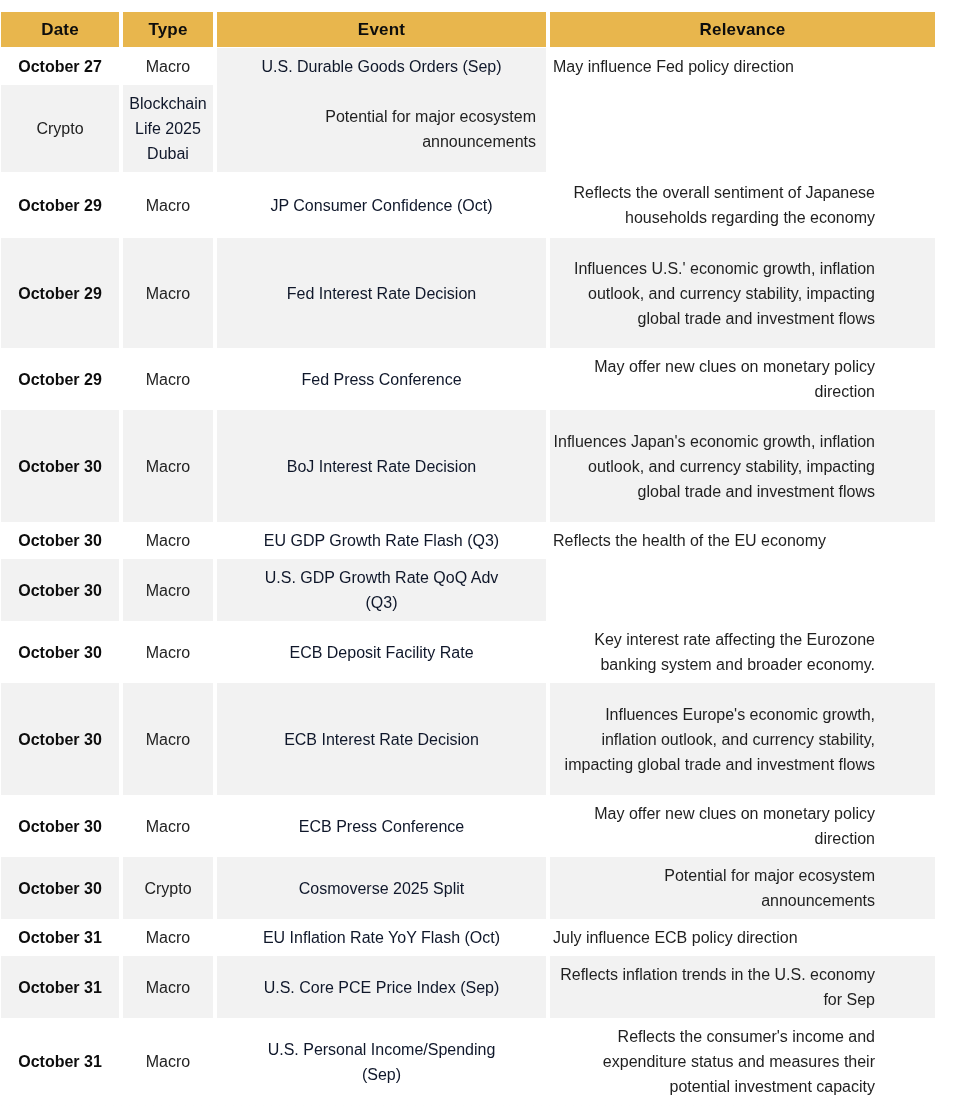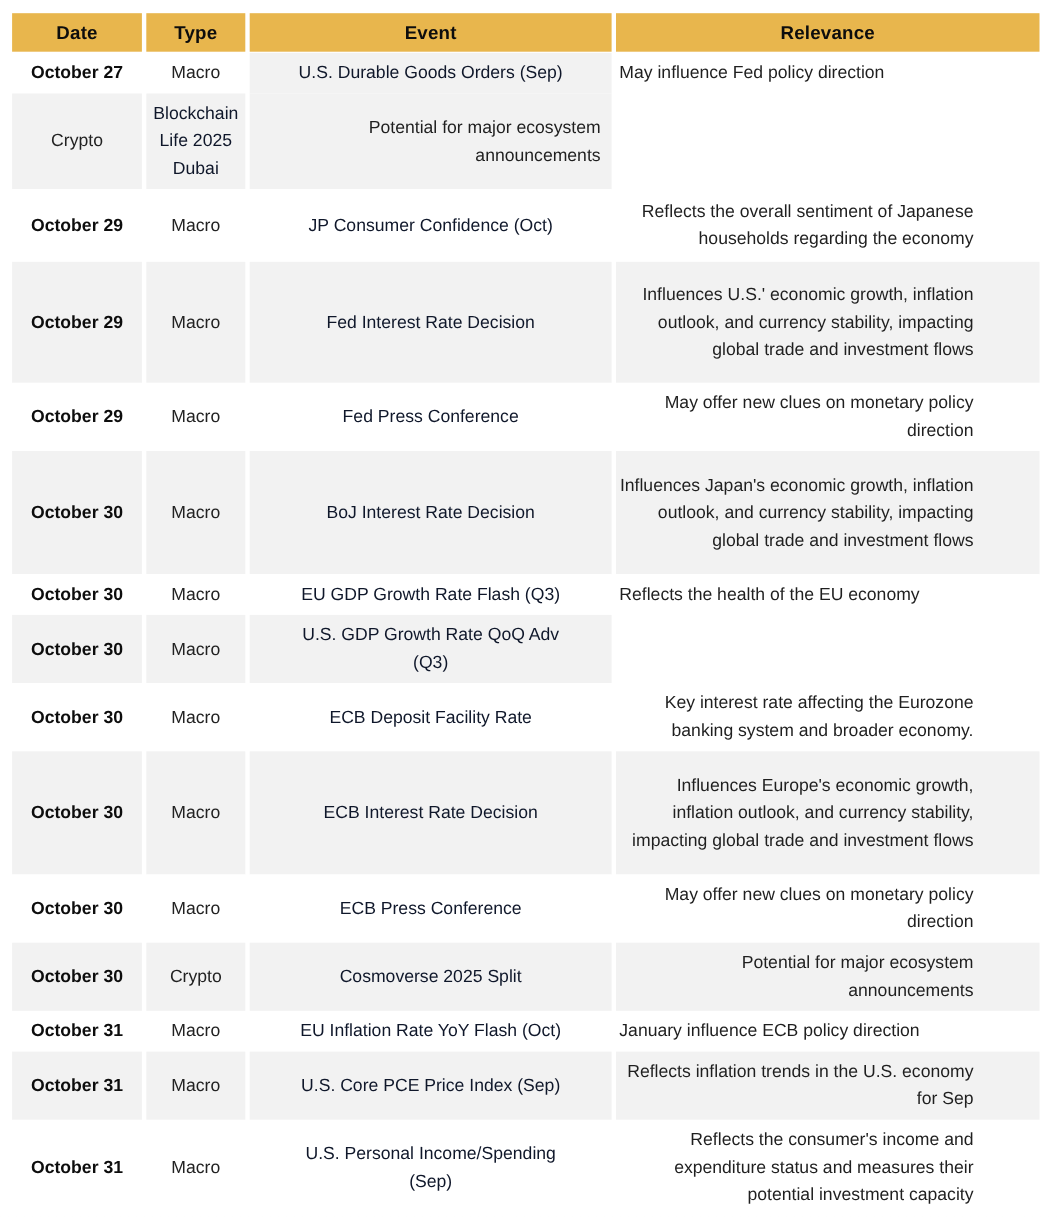--- a/index.html
+++ b/index.html
@@ -3,21 +3,21 @@
 <meta charset="utf-8">
 <style>
   * { margin:0; padding:0; box-sizing:border-box; }
   html,body { width:964px; background:#ffffff; }
   body {
     font-family:"Liberation Sans","DejaVu Sans",sans-serif;
     color:#1f1f1f;
     -webkit-font-smoothing:antialiased;
   }
   .page { width:964px; height:1106px; overflow:hidden; display:flex; flex-direction:column; }
-  .table-wrap { padding:12px 19px 0 11px; }
+  .table-wrap { padding:12px 19px 0 1px; }
 
   .grid-row {
     display:grid;
     grid-template-columns:118px 90px 329px 385px;
     column-gap:4px;
   }
 
   
   .header-row { margin-bottom:1px; }
   .header-cell {
@@ -211,21 +211,21 @@
           </div>
       </div>
 
       <div class="grid-row row">
         <div class="cell date-cell">October 31</div>
         <div class="cell type-cell">Macro</div>
         <div class="cell event-cell">
             <span class="txt">EU Inflation Rate YoY Flash (Oct)</span>
           </div>
         <div class="cell relevance-cell">
-            <span class="txt">January influence ECB policy direction</span>
+            <span class="txt">July influence ECB policy direction</span>
           </div>
       </div>
 
       <div class="grid-row row">
         <div class="cell date-cell">October 31</div>
         <div class="cell type-cell">Macro</div>
         <div class="cell event-cell">
             <span class="txt">U.S. Core PCE Price Index (Sep)</span>
           </div>
         <div class="cell relevance-cell">

